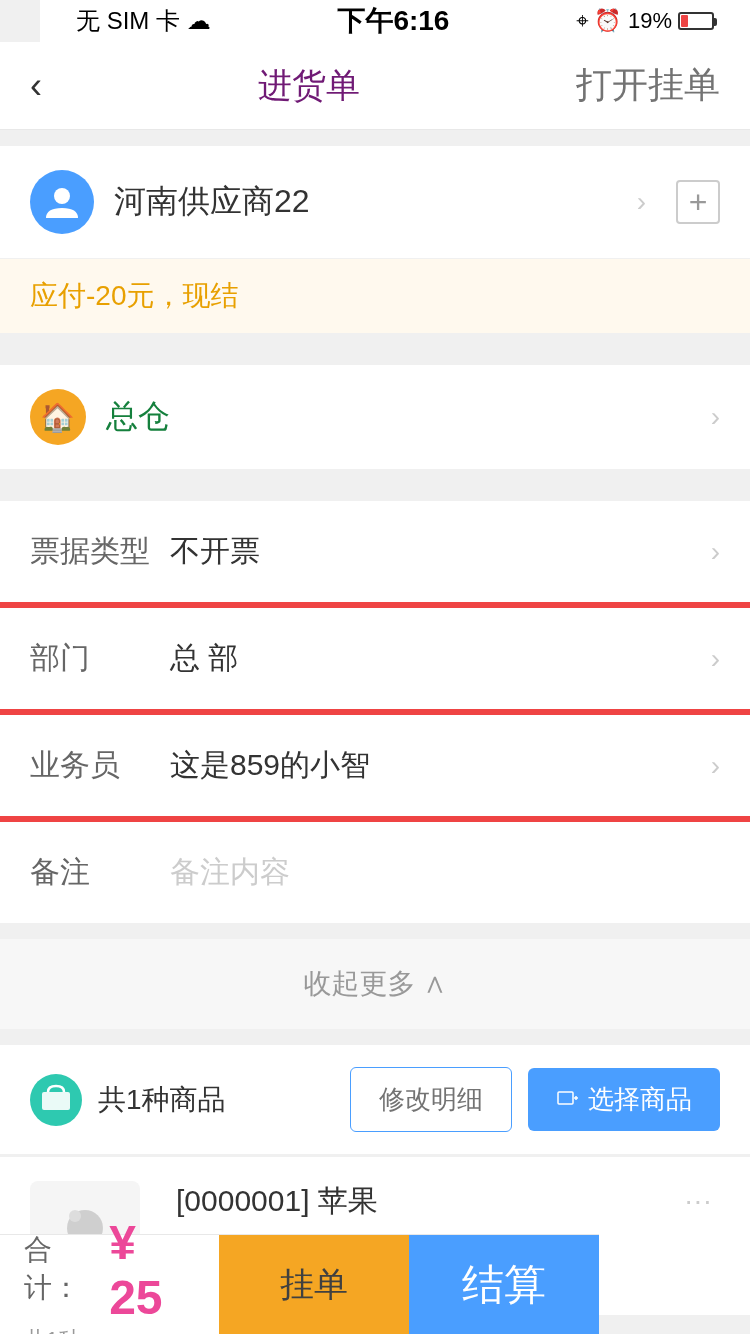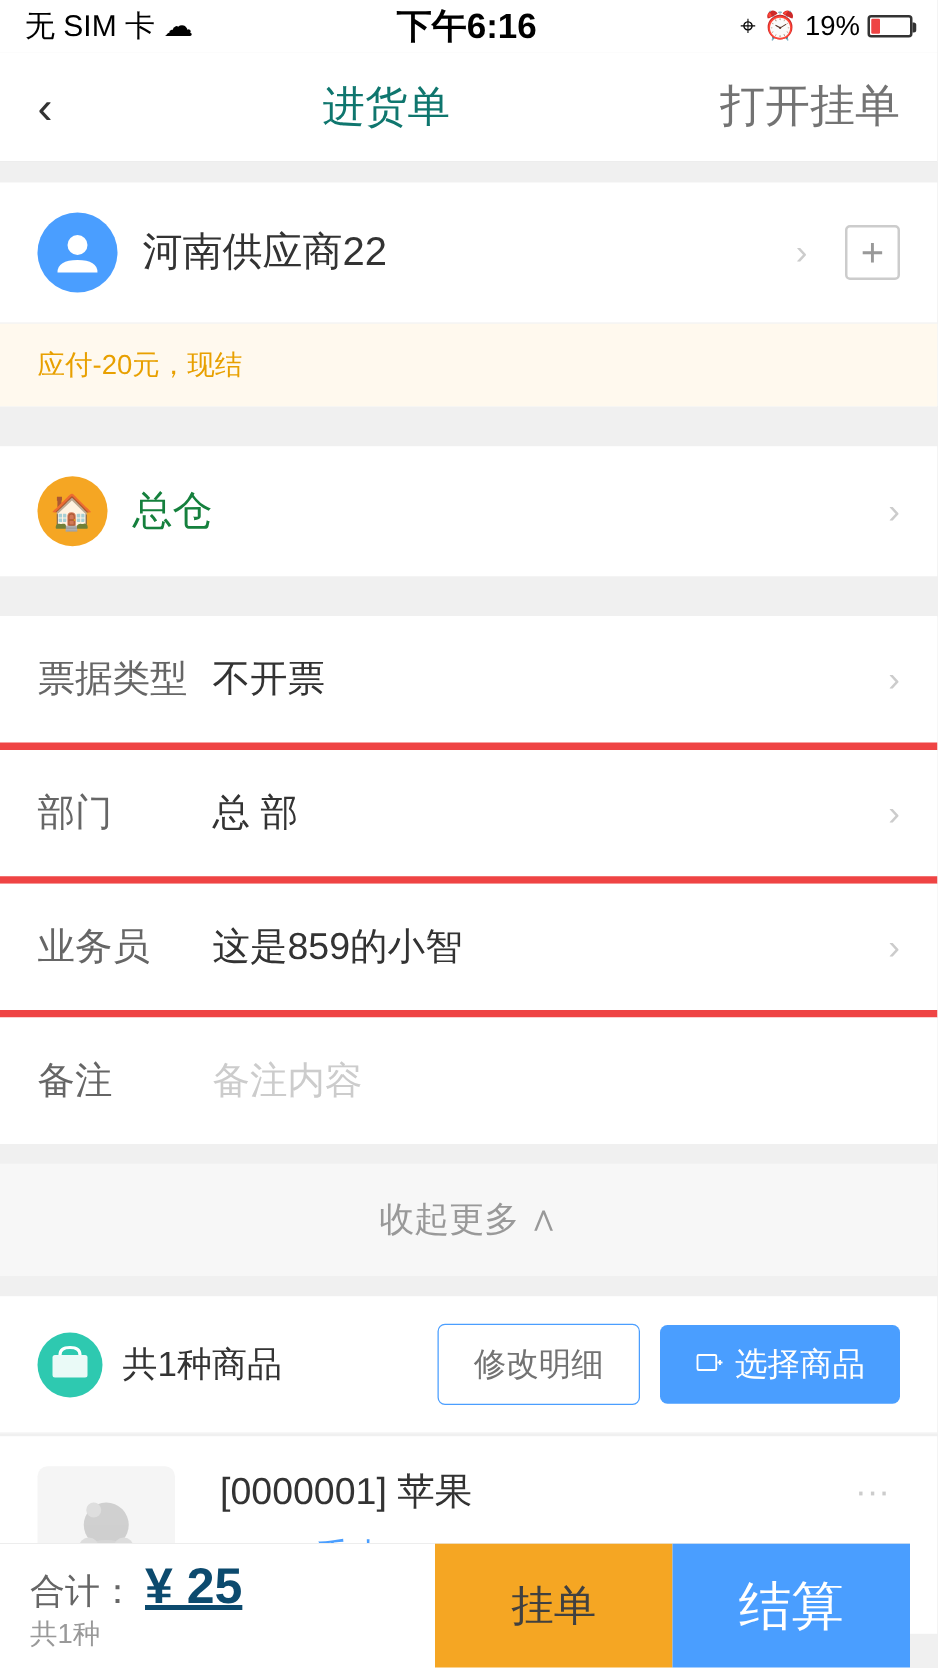--- a/index.html
+++ b/index.html
@@ -14,23 +14,24 @@
       overflow-x: hidden;
     }
 
     
     .status-bar {
       height: 42px;
       background: #fff;
       display: flex;
       align-items: center;
       justify-content: space-between;
-      padding: 0 20px;
+      padding: 0 36px;
       font-size: 24px;
       color: #000;
+      margin-left: 40px;
     }
     .status-left { display: flex; align-items: center; gap: 8px; }
     .status-center { font-weight: 600; font-size: 28px; }
     .status-right { display: flex; align-items: center; gap: 6px; font-size: 22px; }
     .battery-icon {
       display: inline-flex; align-items: center;
       border: 2px solid #333; border-radius: 3px; padding: 1px;
       width: 36px; height: 18px; position: relative;
     }
     .battery-fill { background: #e44; height: 12px; width: 22%; border-radius: 1px; }
@@ -43,21 +44,21 @@
     .nav-bar {
       height: 88px;
       background: #fff;
       display: flex;
       align-items: center;
       justify-content: space-between;
       padding: 0 30px;
       border-bottom: 1px solid #e8e8e8;
     }
     .nav-back { font-size: 36px; color: #333; cursor: pointer; }
-    .nav-title { font-size: 34px; font-weight: 500; color: #0f766e; }
+    .nav-title { font-size: 34px; font-weight: 500; color: #701a75; }
     .nav-action { font-size: 36px; color: #737373; cursor: pointer; }
 
     
     .section {
       background: #fff;
       margin-bottom: 16px;
     }
 
     
     .supplier-row {
@@ -79,21 +80,21 @@
       width: 44px; height: 44px;
       border: 2px solid #ccc; border-radius: 4px;
       display: flex; align-items: center; justify-content: center;
       font-size: 32px; color: #999; cursor: pointer;
     }
 
     
     .credit-notice {
       background: #fff9ee;
       padding: 18px 30px;
-      font-size: 22px;
+      font-size: 28px;
       color: #e8a000;
     }
 
     
     .warehouse-row {
       display: flex;
       align-items: center;
       padding: 24px 30px;
     }
     .warehouse-icon {
@@ -199,37 +200,37 @@
       color: #ccc;
       font-size: 28px;
       cursor: pointer;
       padding: 4px 8px;
     }
 
     
     .footer {
       position: fixed;
       bottom: 0;
-      width: 728px;
+      width: 599px;
       height: 100px;
       display: flex;
       align-items: stretch;
       background: #fff;
       border-top: 1px solid #e8e8e8;
     }
     .footer-total {
       flex: 1;
       display: flex;
       flex-direction: column;
       justify-content: center;
       padding: 0 24px;
     }
     .footer-total-row { display: flex; align-items: baseline; gap: 8px; }
     .footer-label { font-size: 28px; color: #666; }
-    .footer-amount { font-size: 40px; font-weight: 600; color: #0c4a6e; text-decoration: underline; }
+    .footer-amount { font-size: 48px; font-weight: 600; color: #ec4899; }
     .footer-sub { font-size: 22px; color: #999; }
     .btn-hang {
       width: 190px;
       background: #f5a623;
       color: #404040;
       font-size: 34px;
       display: flex; align-items: center; justify-content: center;
       cursor: pointer;
       border: none;
     }

